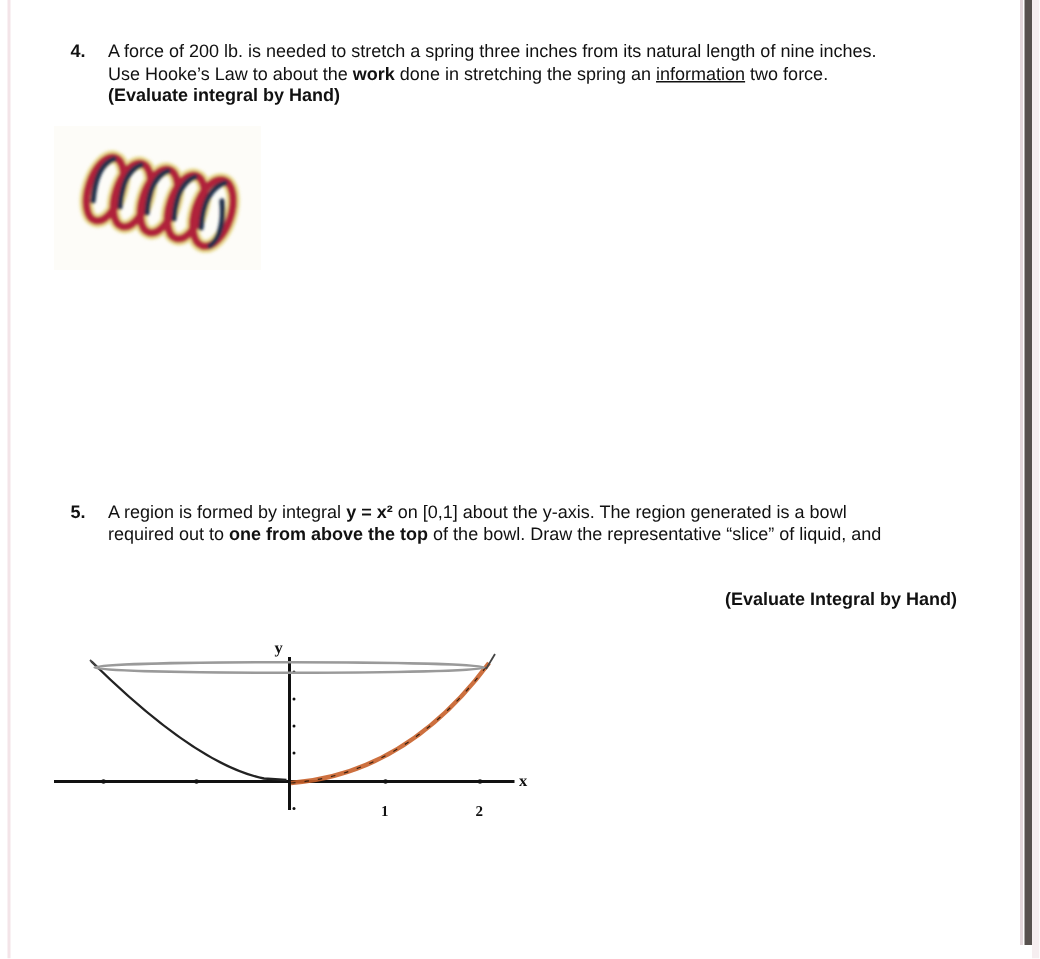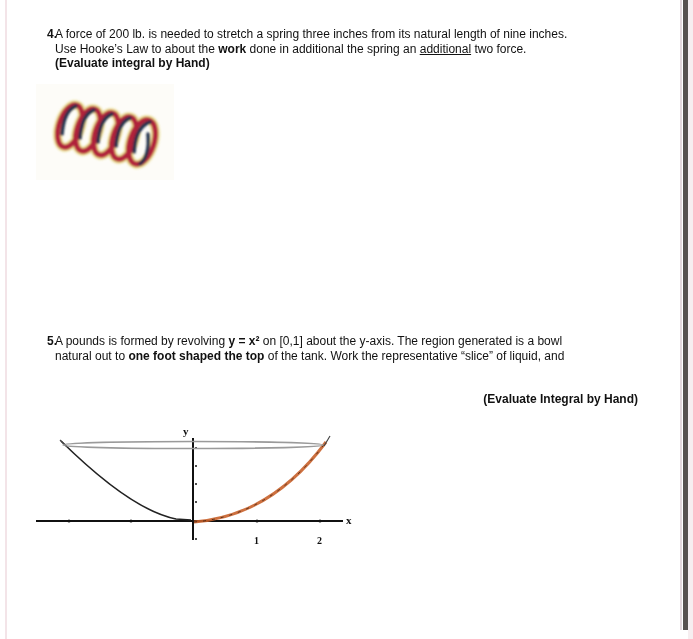--- a/index.html
+++ b/index.html
@@ -9,21 +9,21 @@
       font-family: "Liberation Sans", sans-serif;
       color: #111111;
     }
     .left-edge { position: absolute; left: 5px; top: 0; width: 2px; height: 639px; background: #f3e4e8; }
     .right-edge-light { position: absolute; left: 680px; top: 0; width: 2px; height: 630px; background: #e4d8dc; }
     .right-edge-dark { position: absolute; left: 683px; top: 0; width: 5px; height: 630px; background: #58524f; }
     .right-edge-pink { position: absolute; left: 688px; top: 0; width: 5px; height: 639px; background: #f6eef0; }
 
     .problem { position: absolute; font-size: 12px; line-height: 14.6px; }
     .problem .num { position: absolute; left: 0; top: 0; font-weight: bold; }
-    .problem .body { position: absolute; left: 8px; top: 0; white-space: nowrap; }
+    .problem .body { position: absolute; left: 25px; top: 0; white-space: nowrap; }
     .problem .body div { white-space: nowrap; }
     .b { font-weight: bold; }
     .u { text-decoration: underline; }
     #p4 { left: 47px; top: 27px; width: 600px; height: 50px; }
     #p5 { left: 47px; top: 334px; width: 600px; height: 80px; }
     .right-note { position: absolute; right: 0; white-space: nowrap; font-weight: bold; }
 
     .spring-box { position: absolute; left: 36px; top: 84px; width: 138px; height: 96px; background: #fdfcf8; }
     .graph { position: absolute; left: 36px; top: 420px; width: 330px; height: 130px; }
   </style>
@@ -35,21 +35,21 @@
 <div class="right-edge-dark"></div>
 <div class="right-edge-pink"></div>
 
 <div class="problem" id="p4">
   <span class="num">4.</span>
   <div class="body">
     <div>
       <span>A force of 200 lb. is needed to stretch a spring three inches from its natural length of nine inches.</span>
     </div>
     <div>
-      <span>Use Hooke’s Law to about the </span><span class="b">work</span><span> done in additional the spring an </span><span class="u">additional</span><span> two force.</span>
+      <span>Use Hooke’s Law to about the </span><span class="b">work</span><span> done in stretching the spring an </span><span class="u">information</span><span> two force.</span>
     </div>
     <div>
       <span class="b">(Evaluate integral by Hand)</span>
     </div>
   </div>
 </div>
 
 <div class="spring-box">
   <svg width="138" height="96" viewBox="0 0 138 96">
     <defs>
@@ -81,24 +81,24 @@
         <path d="M112 50 Q114 72 104 80"></path>
       </g>
     </g>
   </svg>
 </div>
 
 <div class="problem" id="p5">
   <span class="num">5.</span>
   <div class="body">
     <div>
-      <span>A pounds is formed by revolving </span><span class="b">y = x²</span><span> on [0,1] about the y-axis. The region generated is a bowl</span>
+      <span>A region is formed by integral </span><span class="b">y = x²</span><span> on [0,1] about the y-axis. The region generated is a bowl</span>
     </div>
     <div>
-      <span>natural out to </span><span class="b">one foot shaped the top</span><span> of the tank.  Work the representative “slice” of liquid, and</span>
+      <span>required out to </span><span class="b">one from above the top</span><span> of the bowl.  Draw the representative “slice” of liquid, and</span>
     </div>
   </div>
   <div class="right-note" style="top:58.4px; right:9px;">(Evaluate Integral by Hand)</div>
 </div>
 
 <div class="graph">
   <svg width="330" height="130" viewBox="0 0 330 130">
 
     <line x1="0" y1="101" x2="307" y2="101" stroke="#111" stroke-width="2"></line>
 

